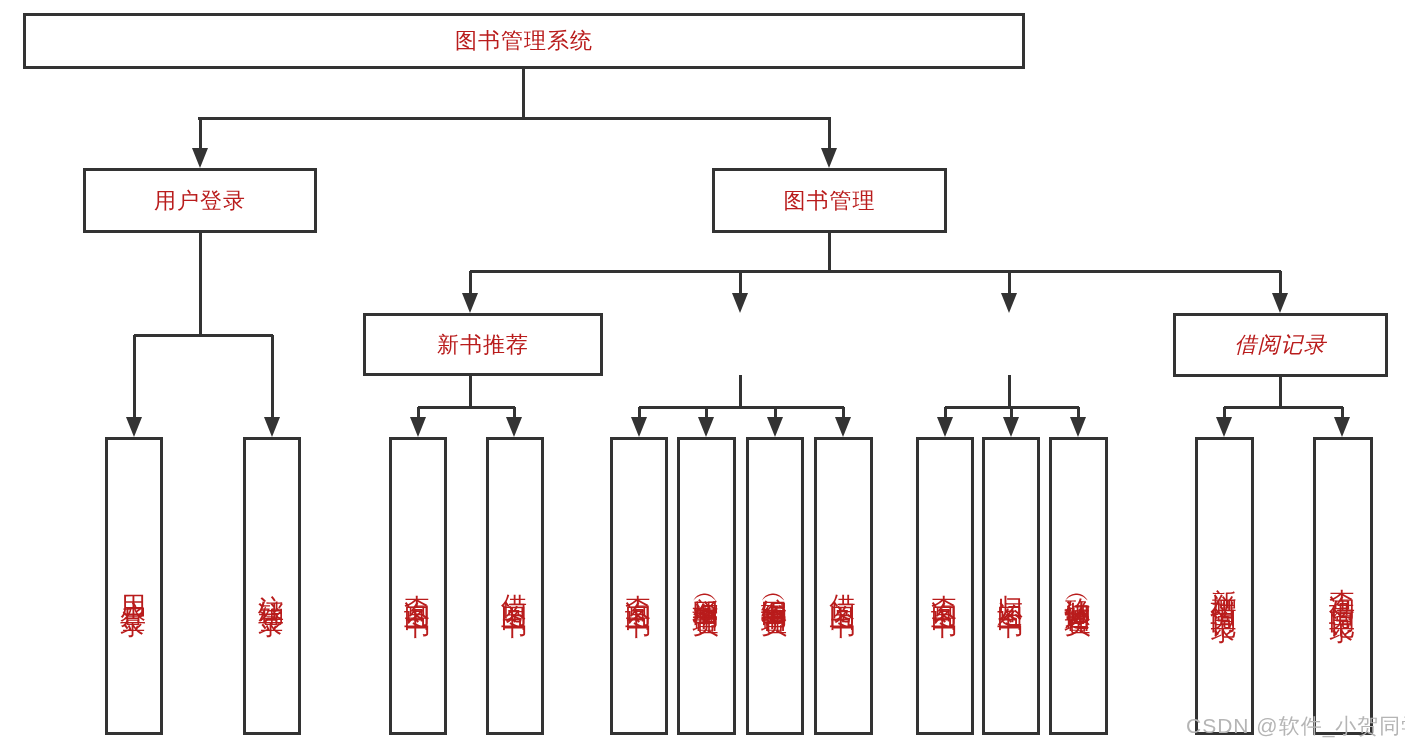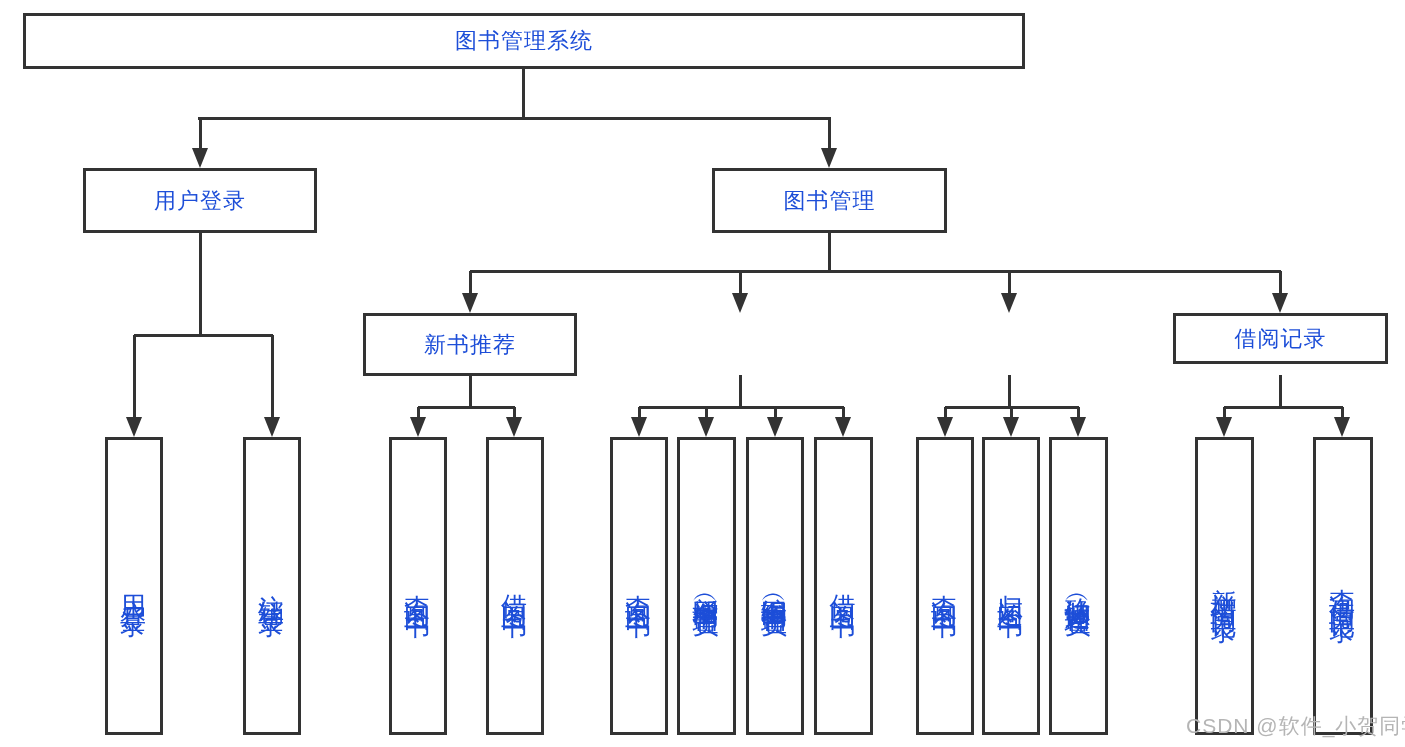--- a/index.html
+++ b/index.html
@@ -11,21 +11,21 @@
     overflow:hidden;
   }
   .box{
     position:absolute;
     box-sizing:border-box;
     border:3px solid #333333;
     background:#ffffff;
     display:flex;
     align-items:center;
     justify-content:center;
-    color:#1d4ed8;
+    color:#b91c1c;
     font-size:22px;
     letter-spacing:1px;
     z-index:2;
   }
   .vbox{
     writing-mode:vertical-rl;
     font-size:26px;
     letter-spacing:6px;
   }
   .vbox.tight{letter-spacing:2px;}
@@ -49,22 +49,22 @@
 </head>
 <body>
 
 <div id="canvas">
 
   <div class="box" style="left:23px;top:13px;width:1002px;height:56px;">图书管理系统</div>
 
   <div class="box" style="left:83px;top:168px;width:234px;height:65px;">用户登录</div>
   <div class="box" style="left:712px;top:168px;width:235px;height:65px;">图书管理</div>
 
-  <div class="box" style="left:363px;top:313px;width:214px;height:63px;">新书推荐</div>
-  <div class="box" style="left:1173px;top:313px;width:215px;height:51px;">借阅记录</div>
+  <div class="box" style="left:363px;top:313px;width:240px;height:63px;">新书推荐</div>
+  <div class="box" style="left:1173px;top:313px;width:215px;height:64px;font-style:italic;">借阅记录</div>
 
   <div class="box vbox" style="left:105px;top:437px;width:58px;height:298px;">用户登录</div>
   <div class="box vbox" style="left:243px;top:437px;width:58px;height:298px;">注销登录</div>
 
   <div class="box vbox" style="left:389px;top:437px;width:58px;height:298px;">查询图书</div>
   <div class="box vbox" style="left:486px;top:437px;width:58px;height:298px;">借阅图书</div>
 
   <div class="box vbox" style="left:610px;top:437px;width:58px;height:298px;">查询图书</div>
   <div class="box vbox tight" style="left:677px;top:437px;width:59px;height:298px;">新增图书（管理员）</div>
   <div class="box vbox tight" style="left:746px;top:437px;width:58px;height:298px;">编辑图书（管理员）</div>

